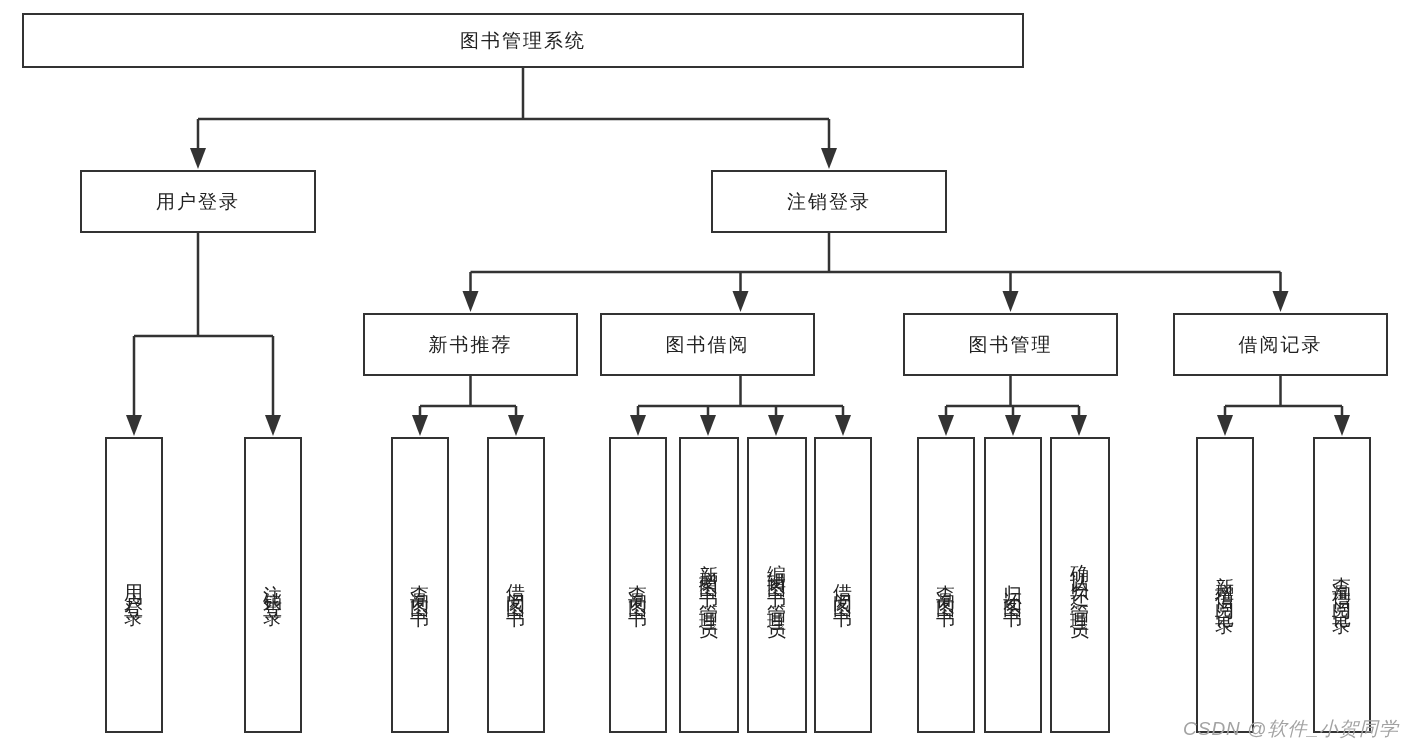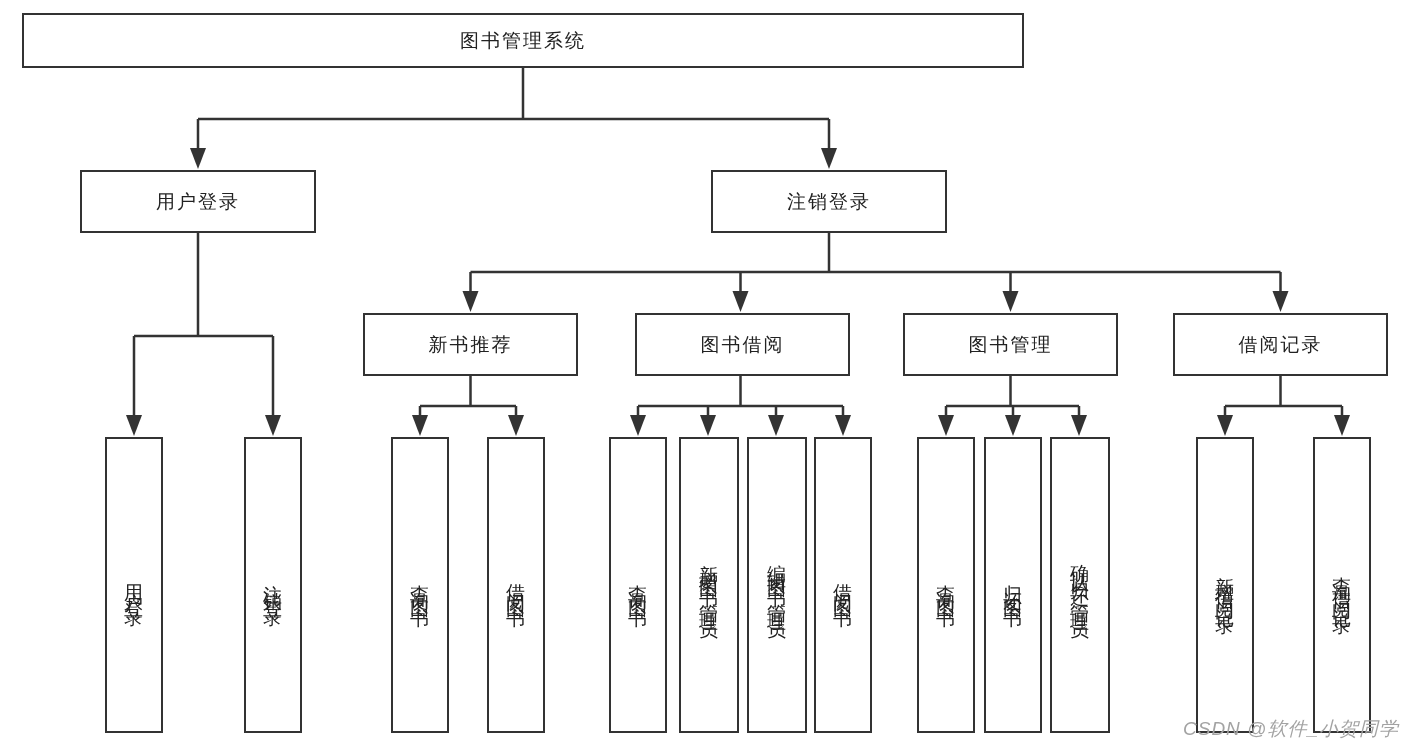--- a/index.html
+++ b/index.html
@@ -118,21 +118,21 @@
   <div class="box lvl2" style="left:80px">
     <span class="hlabel">用户登录</span>
   </div>
   <div class="box lvl2" style="left:711px">
     <span class="hlabel">注销登录</span>
   </div>
 
   <div class="box lvl3" style="left:363px">
     <span class="hlabel">新书推荐</span>
   </div>
-  <div class="box lvl3" style="left:635px">
+  <div class="box lvl3" style="left:600px">
     <span class="hlabel">图书借阅</span>
   </div>
   <div class="box lvl3" style="left:903px">
     <span class="hlabel">图书管理</span>
   </div>
   <div class="box lvl3" style="left:1173px">
     <span class="hlabel">借阅记录</span>
   </div>
 
   <div class="box leaf" style="left:105px">

